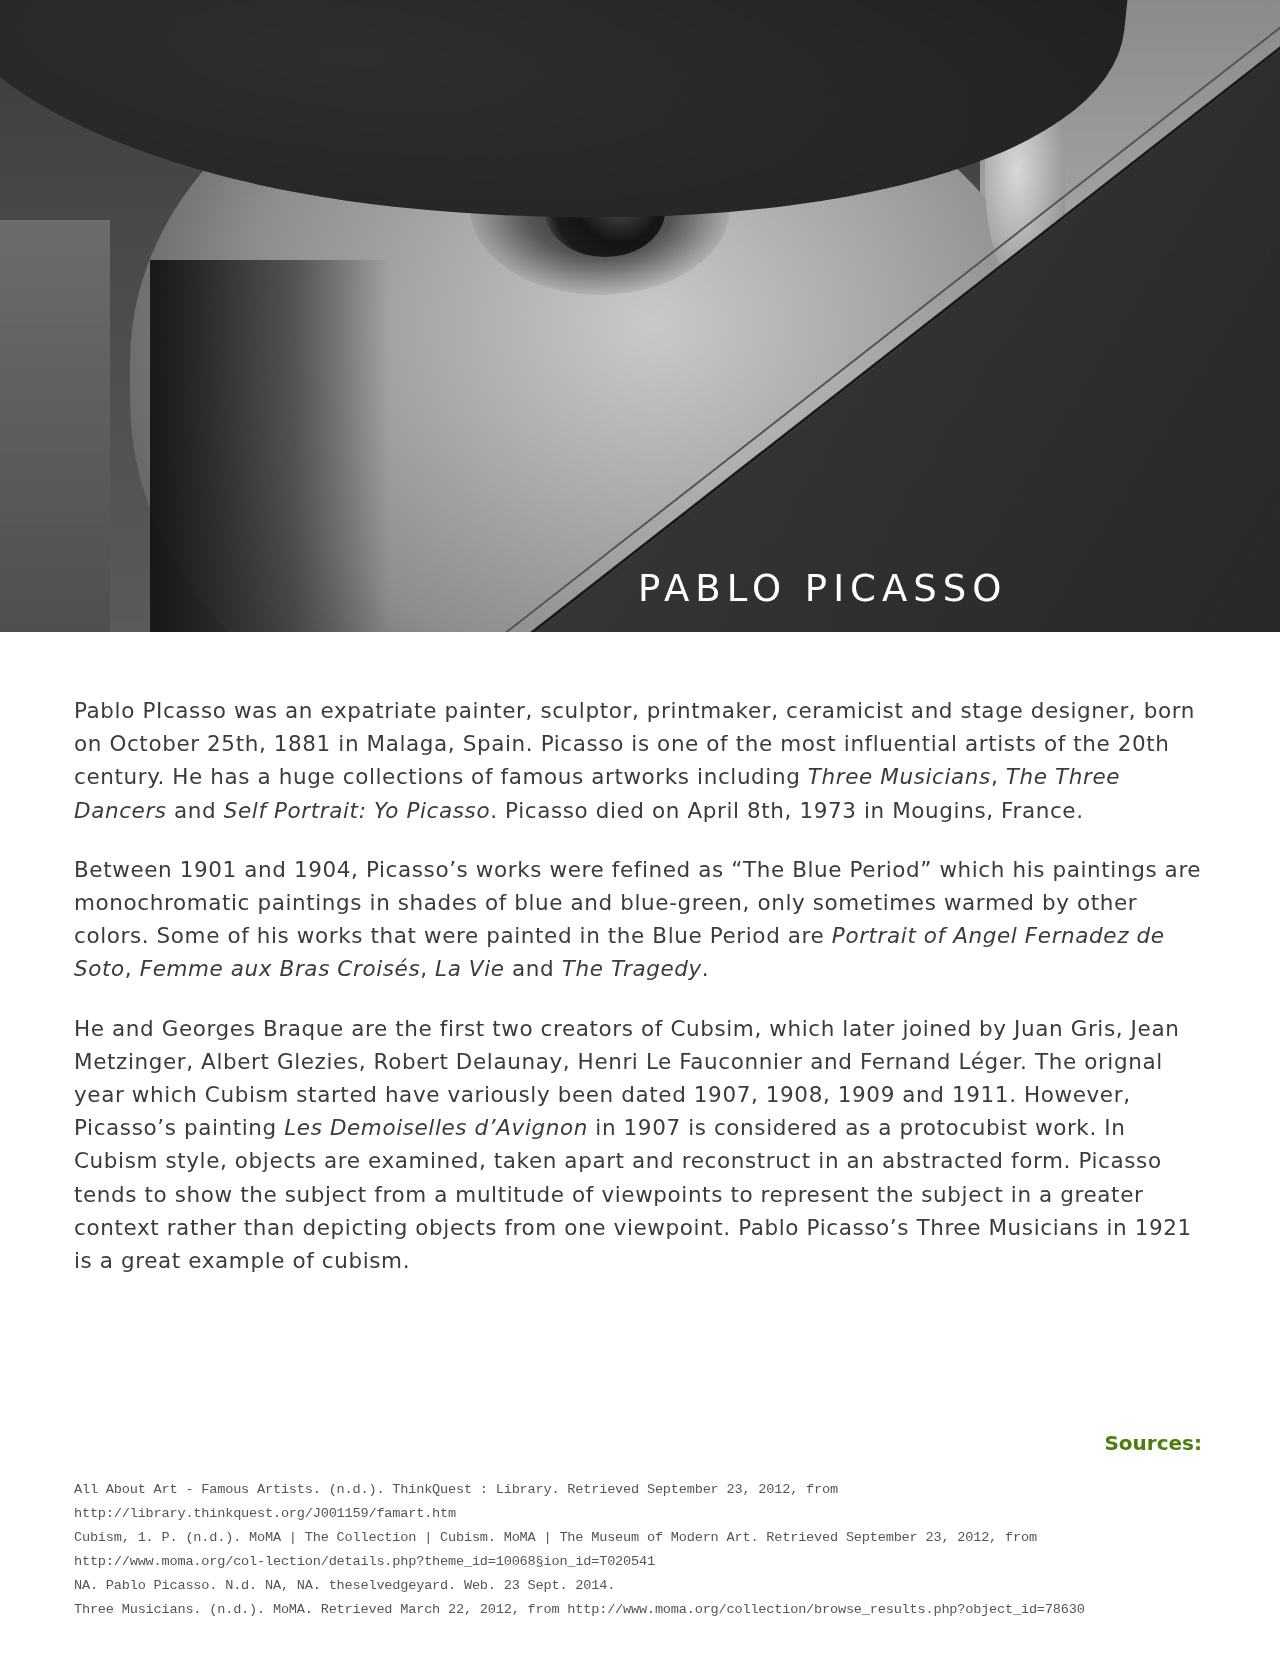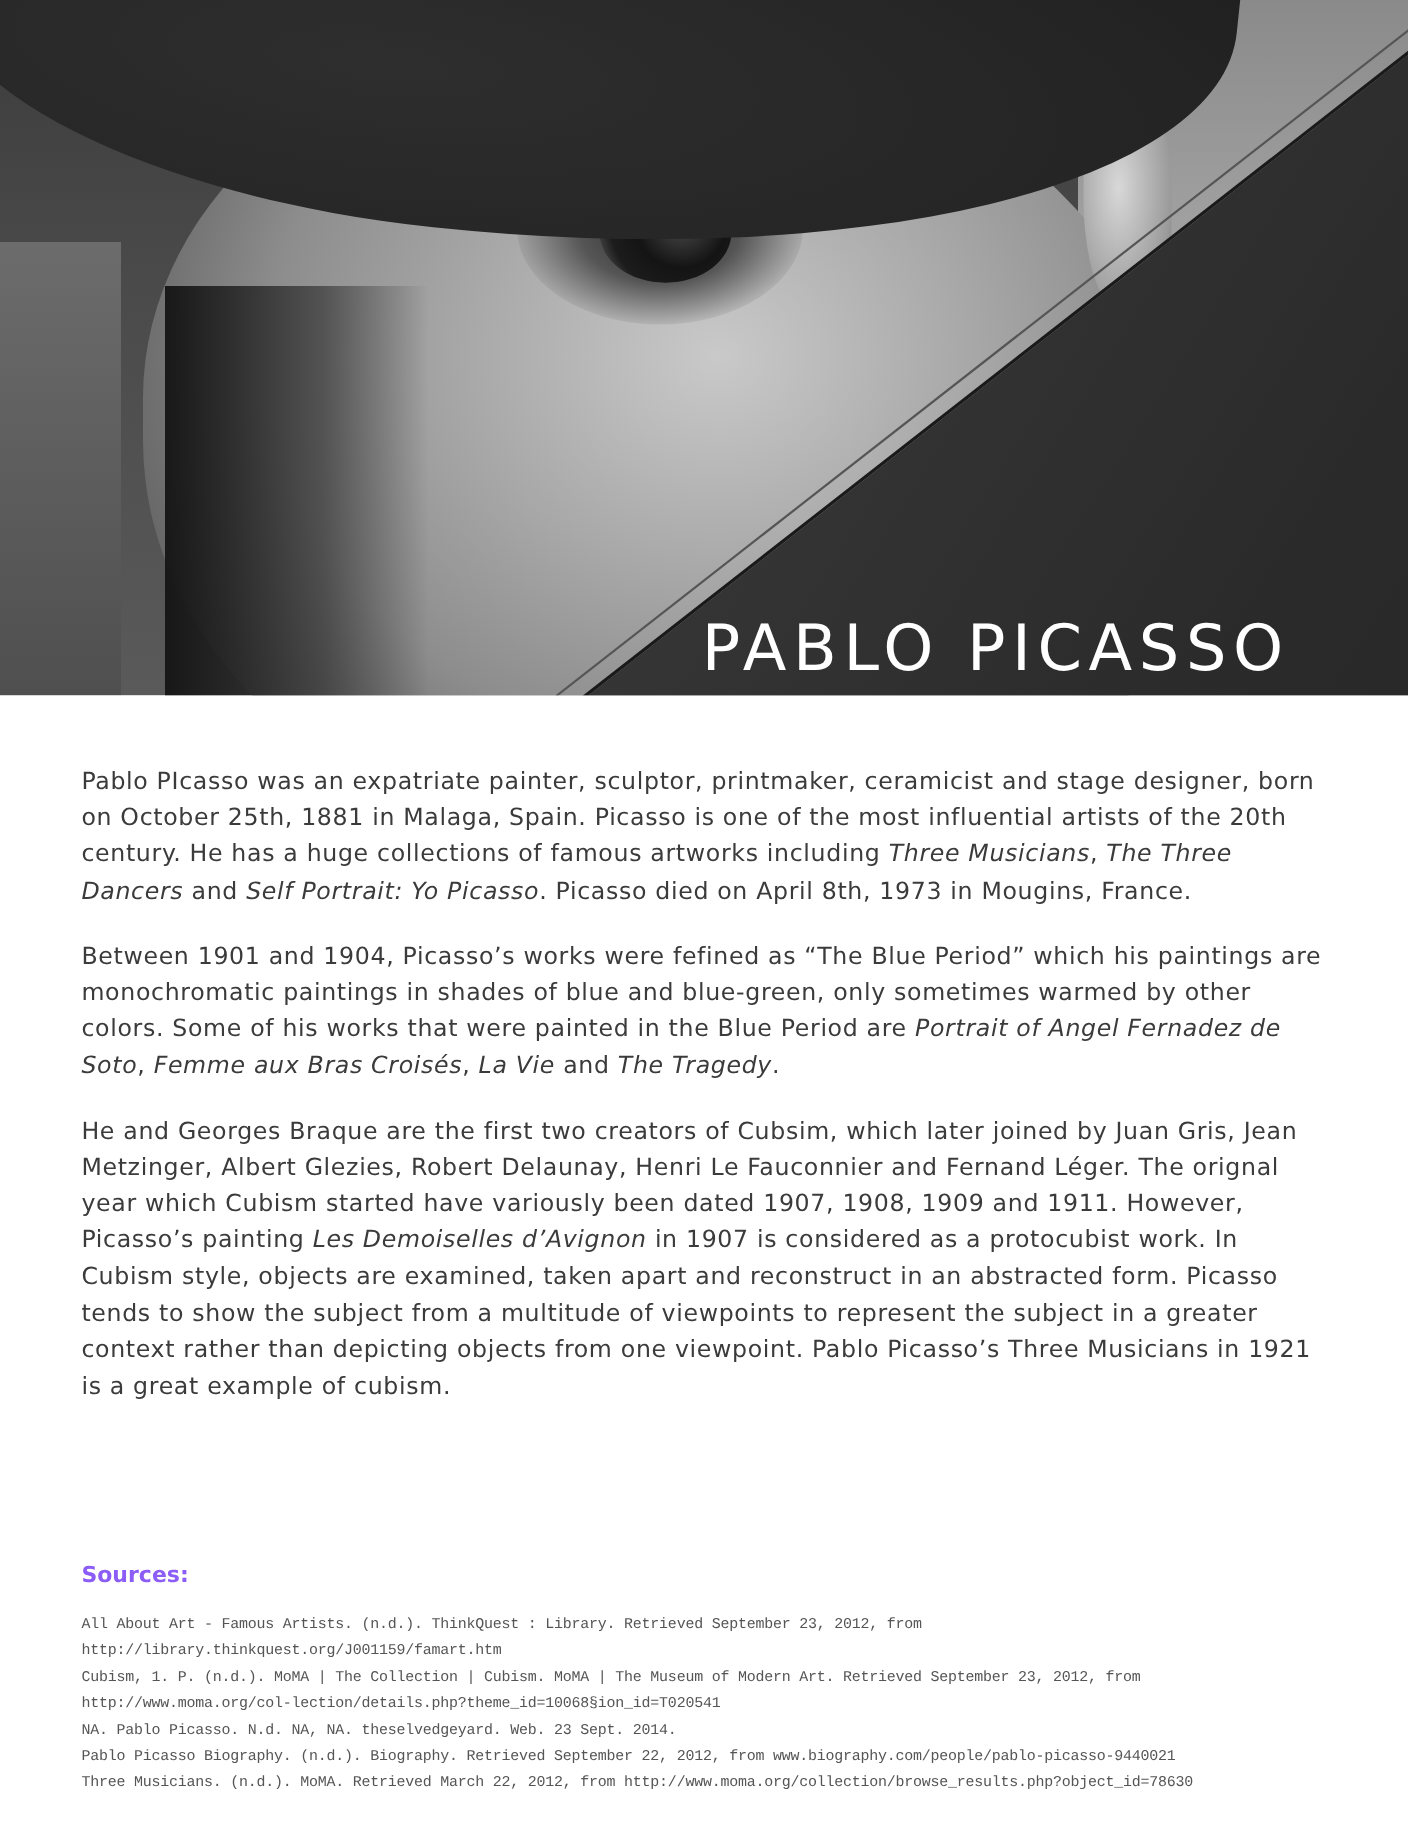--- a/index.html
+++ b/index.html
@@ -31,31 +31,31 @@
   .hero .nose-shadow { position: absolute; left: 150px; top: 260px; width: 240px; height: 400px;
           background: linear-gradient(90deg, rgba(20,20,20,0.95), rgba(40,40,40,0.6) 60%, rgba(60,60,60,0)); }
   .hero .collar { position: absolute; left: 380px; top: 230px; width: 1200px; height: 900px;
           background: linear-gradient(160deg, #353535 0%, #2a2a2a 40%, #242424 100%);
           transform: rotate(-38deg); transform-origin: 0 0; left: 520px; top: 640px;
           border-top: 3px solid #1a1a1a; }
   .hero .collar-edge { position: absolute; width: 1000px; height: 2px; background: #555;
           transform: rotate(-38deg); transform-origin: 0 0; left: 505px; top: 632px; }
 
   .hero .title { position: absolute; left: 638px; top: 561px; margin: 0;
-          font-family: "DejaVu Sans", sans-serif; font-weight: 200; font-size: 58px; line-height: 56px;
+          font-family: "DejaVu Sans", sans-serif; font-weight: 200; font-size: 37px; line-height: 56px;
           letter-spacing: 6px; color: #ffffff; white-space: nowrap; -webkit-text-stroke: 0; font-weight: normal; }
 
   
   .content { position: absolute; left: 74px; top: 694px; width: 1140px; }
   .para { margin: 0 0 26px 0; font-size: 23px; line-height: 33.2px; color: #3b3b3b; letter-spacing: 0.6px;
           font-family: "DejaVu Sans", sans-serif; font-weight: normal; font-size: 21.5px; }
   .para em { font-style: italic; }
 
   .sources { position: absolute; left: 74px; top: 1418px; width: 1140px; }
-  .sources-heading { margin: 0; font-family: "DejaVu Sans", sans-serif; font-size: 20px; line-height: 26px; color: #8b5cf6; }
+  .sources-heading { margin: 12px; font-family: "DejaVu Sans", sans-serif; font-size: 20px; line-height: 26px; color: #4d7c0f; text-align: right; }
   .sources-list { list-style: none; margin: 22px 0 0 0; padding: 0; width: 1130px; }
   .sources-list li { font-family: Liberation Mono, monospace; font-size: 13.6px; line-height: 24px; color: #555; letter-spacing: -0.2px; }
 </style>
 </head>
 <body>
 
 <div class="hero">
   <div class="bg-right"></div>
   <div class="bg-left"></div>
   <div class="face"></div>
@@ -74,16 +74,15 @@
   <p class="para"><span>Between 1901 and 1904, Picasso’s works were fefined as “The Blue Period” which his paintings are monochromatic paintings in shades of blue and blue-green, only sometimes warmed by other colors. Some of his works that were painted in the Blue Period are </span><em>Portrait of Angel Fernadez de Soto</em><span>, </span><em>Femme aux Bras Croisés</em><span>, </span><em>La Vie</em><span> and </span><em>The Tragedy</em><span>.</span></p>
   <p class="para"><span>He and Georges Braque are the first two creators of Cubsim, which later joined by Juan Gris, Jean Metzinger, Albert Glezies, Robert Delaunay, Henri Le Fauconnier and Fernand Léger. The orignal year which Cubism started have variously been dated 1907, 1908, 1909 and 1911. However, Picasso’s painting </span><em>Les Demoiselles d’Avignon</em><span> in 1907 is considered as a protocubist work. In Cubism style, objects are examined, taken apart and reconstruct in an abstracted form. Picasso tends to show the subject from a multitude of viewpoints to represent the subject in a greater context rather than depicting objects from one viewpoint. Pablo Picasso’s Three Musicians in 1921 is a great example of cubism.</span></p>
 </div>
 
 <div class="sources">
   <h2 class="sources-heading">Sources:</h2>
   <ul class="sources-list">
     <li>All About Art - Famous Artists. (n.d.). ThinkQuest : Library. Retrieved September 23, 2012, from http://library.thinkquest.org/J001159/famart.htm</li>
     <li>Cubism, 1. P. (n.d.). MoMA | The Collection | Cubism. MoMA | The Museum of Modern Art. Retrieved September 23, 2012, from http://www.moma.org/col-lection/details.php?theme_id=10068§ion_id=T020541</li>
     <li>NA. Pablo Picasso. N.d. NA, NA. theselvedgeyard. Web. 23 Sept. 2014.</li>
-    <li>Pablo Picasso Biography. (n.d.). Biography. Retrieved September 22, 2012, from www.biography.com/people/pablo-picasso-9440021</li>
     <li>Three Musicians. (n.d.). MoMA. Retrieved March 22, 2012, from http://www.moma.org/collection/browse_results.php?object_id=78630</li>
   </ul>
 </div>
 
 </body></html>

